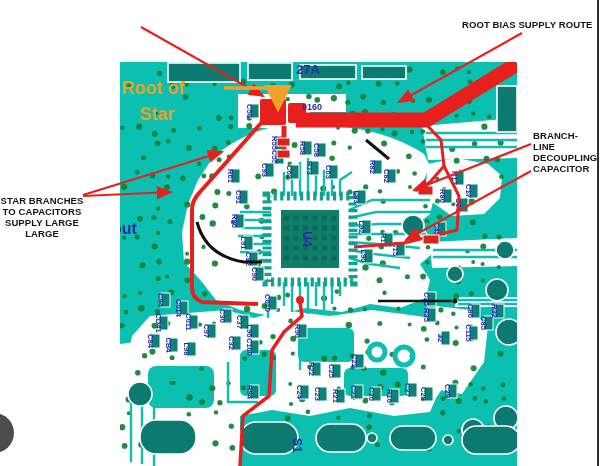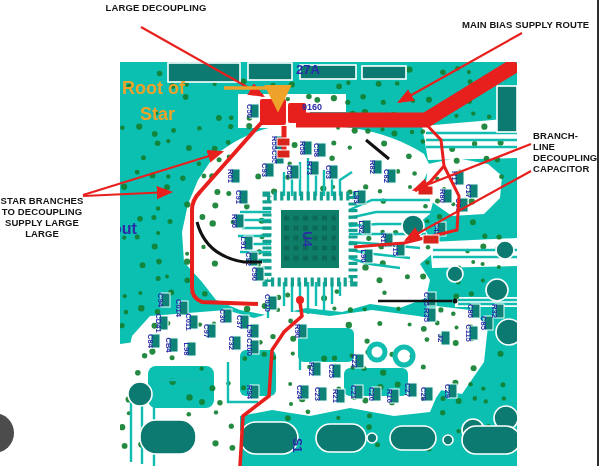--- a/index.html
+++ b/index.html
@@ -593,35 +593,34 @@
       <line x1="522" y1="33" x2="399" y2="102" marker-end="url(#redHead)"></line>
       <line x1="531" y1="144" x2="414" y2="190" marker-end="url(#redHead)"></line>
       <line x1="531" y1="171" x2="406" y2="240" marker-end="url(#redHead)"></line>
       <line x1="83" y1="195" x2="222" y2="152" marker-end="url(#redHead)"></line>
       <line x1="83" y1="196" x2="171" y2="192" marker-end="url(#redHead)"></line>
     </g>
     <polyline points="224,88 278,88 278,102" fill="none" stroke="#efa22a" stroke-width="3.5" marker-end="url(#orangeHead)"></polyline>
   </svg>
 
   <div id="lbl-large" class="callout center">
-    <div>LARGE DECOUPLING</div>
   </div>
 
   <div id="lbl-main" class="callout left">
-    <div>MAIN BIAS SUPPLY ROUTE</div>
+    <div>ROOT BIAS SUPPLY ROUTE</div>
   </div>
 
   <div id="lbl-branch" class="callout left">
     <div>BRANCH-LINE</div>
     <div>DECOUPLING</div>
     <div>CAPACITOR</div>
   </div>
 
   <div id="lbl-star" class="callout center">
     <div>STAR BRANCHES</div>
-    <div>TO DECOUPLING</div>
+    <div>TO CAPACITORS</div>
     <div>SUPPLY LARGE</div>
     <div>LARGE</div>
   </div>
 
   <div id="edge-line"></div>
   <div id="corner-circle"></div>
 </div>
 
 </body></html>

